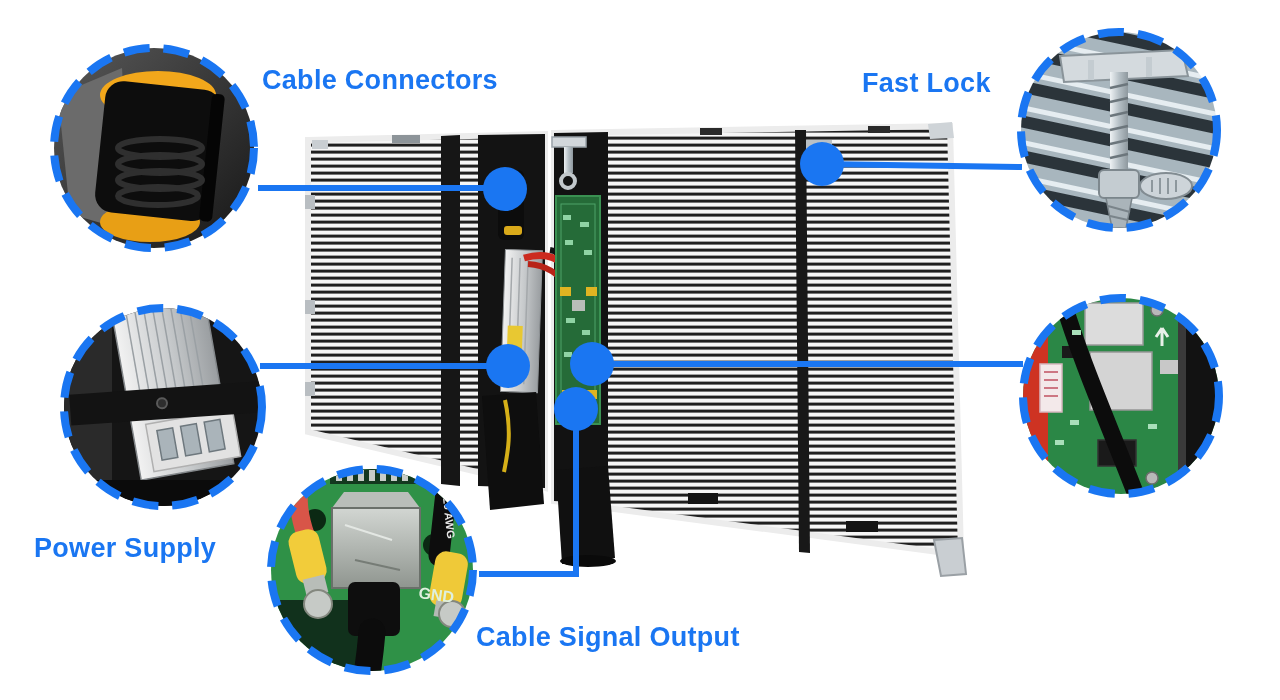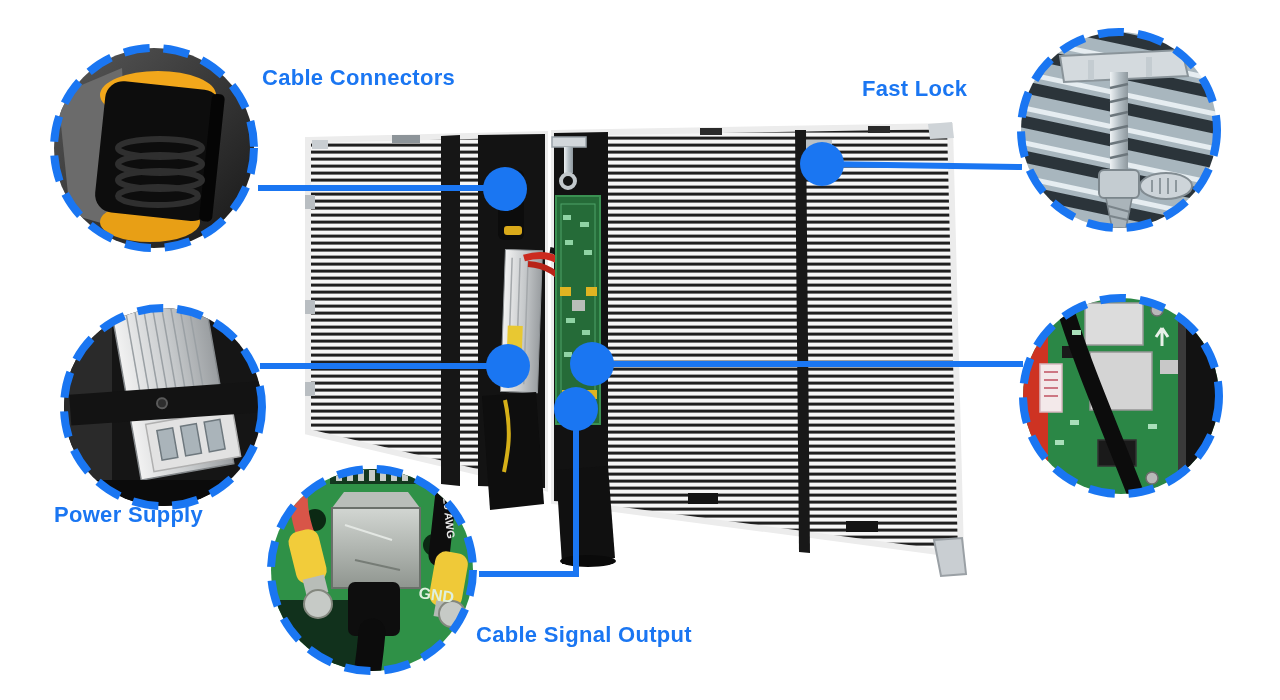--- a/index.html
+++ b/index.html
@@ -1,21 +1,21 @@
 <!DOCTYPE html>
 <html style="--accent: #1a76f2; --bg: #ffffff;"><head>
 <meta charset="utf-8">
 <style>
   :root{ --accent:#1a76f2; --bg:#ffffff; }
   html,body{margin:0;padding:0;}
   body{width:1280px;height:700px;background:var(--bg);overflow:hidden;
        font-family:"Liberation Sans",sans-serif;position:relative;}
   .stage{position:absolute;inset:0;width:1280px;height:700px;}
   svg.scene{position:absolute;left:0;top:0;width:1280px;height:700px;display:block;}
-  .callout-label{position:absolute;font-weight:700;font-size:22px;color:var(--accent);
+  .callout-label{position:absolute;font-weight:700;font-size:27px;color:var(--accent);
        white-space:nowrap;letter-spacing:.3px;z-index:5;}
   .acc-stroke{stroke:var(--accent);}
   .acc-fill{fill:var(--accent);}
 </style>
 </head>
 <body>
 
 <div class="stage">
 
 <svg class="scene" viewBox="0 0 1280 700">
@@ -312,17 +312,17 @@
     <g fill="#c6cac6" stroke="#84887f" stroke-width="2">
       <circle cx="318" cy="604" r="14"></circle>
       <circle cx="452" cy="614" r="13"></circle>
     </g>
     <text x="418" y="598" font-size="16" font-weight="700" fill="#dff0df" transform="rotate(8 418 598)">GND</text>
   </g>
   <circle cx="372" cy="570" r="101" fill="none" class="acc-stroke" stroke-width="8" stroke-dasharray="26 14"></circle>
 </svg>
 
 <div class="callout-label" style="left:262px;top:65px;">Cable Connectors</div>
-<div class="callout-label" style="left:862px;top:76px;">Fast Lock</div>
-<div class="callout-label" style="left:34px;top:502px;margin-left:20px;">Power Supply</div>
+<div class="callout-label" style="left:862px;top:68px;">Fast Lock</div>
+<div class="callout-label" style="left:34px;top:533px;">Power Supply</div>
 <div class="callout-label" style="left:476px;top:622px;">Cable Signal Output</div>
 
 </div>
 
 </body></html>

